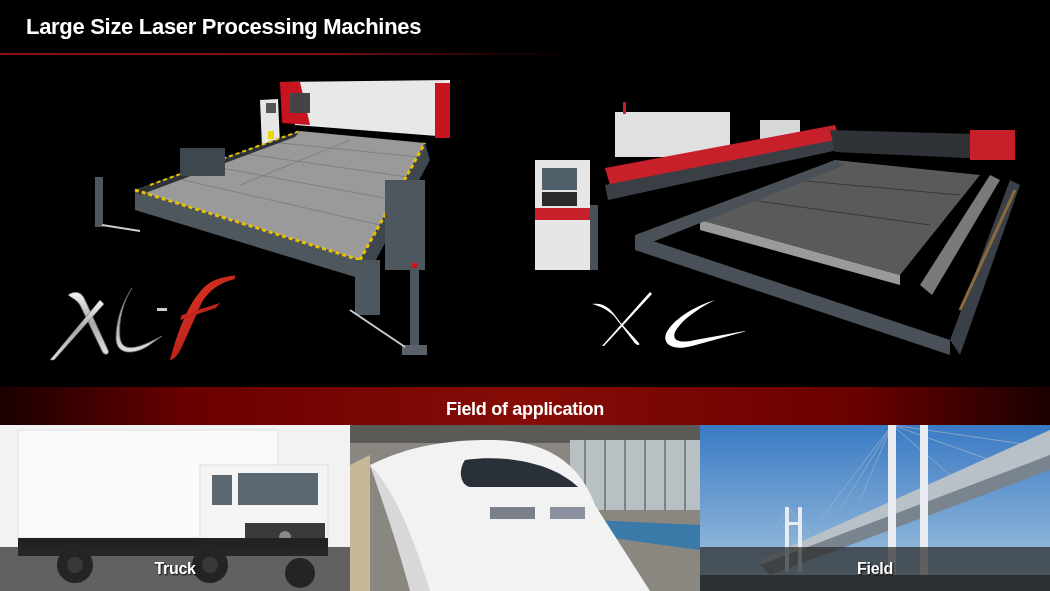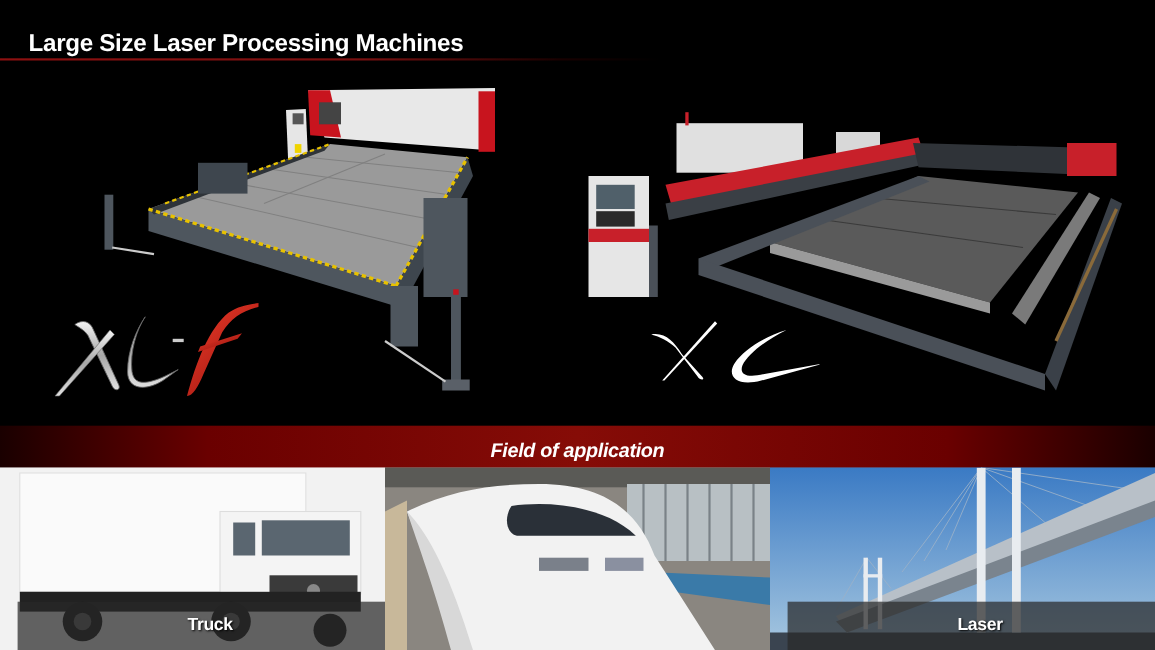--- a/index.html
+++ b/index.html
@@ -1,52 +1,52 @@
 <!DOCTYPE html>
 <html><head>
 <meta charset="utf-8">
 <style>
   * { box-sizing: border-box; margin: 0; padding: 0; }
   html, body { width: 1050px; height: 591px; background: #000; overflow: hidden; }
   body { position: relative; font-family: "Liberation Sans", sans-serif; }
 
   .title {
     position: absolute; left: 26px; top: 14px;
-    color: #fff; font-size: 22px; font-weight: bold; letter-spacing: -0.3px; margin-top: 12px;
+    color: #fff; font-size: 22px; font-weight: bold; letter-spacing: -0.3px;
   }
   .title-rule {
     position: absolute; left: 0; top: 53px; width: 600px; height: 2px;
     background: linear-gradient(to right, #8e1010 0%, #7a1010 55%, rgba(80,0,0,0.3) 85%, rgba(0,0,0,0) 100%);
   }
 
   .machine { position: absolute; }
   .machine svg { width: 100%; height: 100%; display: block; }
   .m-xlf { left: 90px; top: 65px; width: 360px; height: 310px; }
   .m-xl  { left: 520px; top: 90px; width: 530px; height: 280px; }
 
   .logo { position: absolute; }
   .logo svg { width: 100%; height: 100%; display: block; }
   .logo-xlf { left: 20px; top: 260px; width: 215px; height: 110px; }
   .logo-xl  { left: 580px; top: 280px; width: 165px; height: 70px; }
 
   .field-bar {
     position: absolute; left: 0; top: 387px; width: 1050px; height: 45px;
     background: linear-gradient(to right, #1a0000 0%, #6a0000 18%, #860c07 50%, #6a0000 82%, #1a0000 100%);
-    display: flex; align-items: center; justify-content: center; font-style: italic;
+    display: flex; align-items: center; justify-content: center;
   }
   .field-bar span { color: #fff; font-size: 18px; font-weight: bold; letter-spacing: -0.3px; }
 
   .apps { position: absolute; left: 0; top: 425px; width: 1050px; height: 166px; display: flex; }
   .app-tile { position: relative; height: 166px; overflow: hidden; }
   .app-tile svg { position: absolute; left: 0; top: 0; width: 100%; height: 100%; }
   .t-truck { width: 350px; background: #f2f2f2; }
   .t-rail { width: 350px; background: #8a8a86; }
   .t-bridge { width: 350px; background: #4a86c8; }
   .app-caption {
-    position: absolute; left: 16px; bottom: 0; width: 100%; height: 44px;
+    position: absolute; left: 0; bottom: 0; width: 100%; height: 44px;
     background: rgba(40,40,40,0.72);
     display: flex; align-items: center; justify-content: center;
   }
   .app-caption span {
     color: #fff; font-size: 16px; font-weight: bold; letter-spacing: -0.3px;
     text-shadow: 1px 1px 2px #000;
   }
   .t-truck .app-caption span { margin-left: 0; }
 </style>
 </head>
@@ -239,16 +239,16 @@
       <polygon points="60,135 350,5 350,40 70,150" fill="#b8c0c8"></polygon>
       <polygon points="60,140 350,30 350,45 70,150" fill="#7a848e"></polygon>
 
       <rect x="188" y="0" width="8" height="150" fill="#e8ecf0"></rect>
       <rect x="220" y="0" width="8" height="150" fill="#e8ecf0"></rect>
       <rect x="85" y="82" width="4" height="65" fill="#e8ecf0"></rect>
       <rect x="98" y="82" width="4" height="65" fill="#e8ecf0"></rect>
       <rect x="85" y="97" width="17" height="3" fill="#e8ecf0"></rect>
     </svg>
     <div class="app-caption">
-      <span>Laser</span>
+      <span>Field</span>
     </div>
   </div>
 </div>
 
 </body></html>

